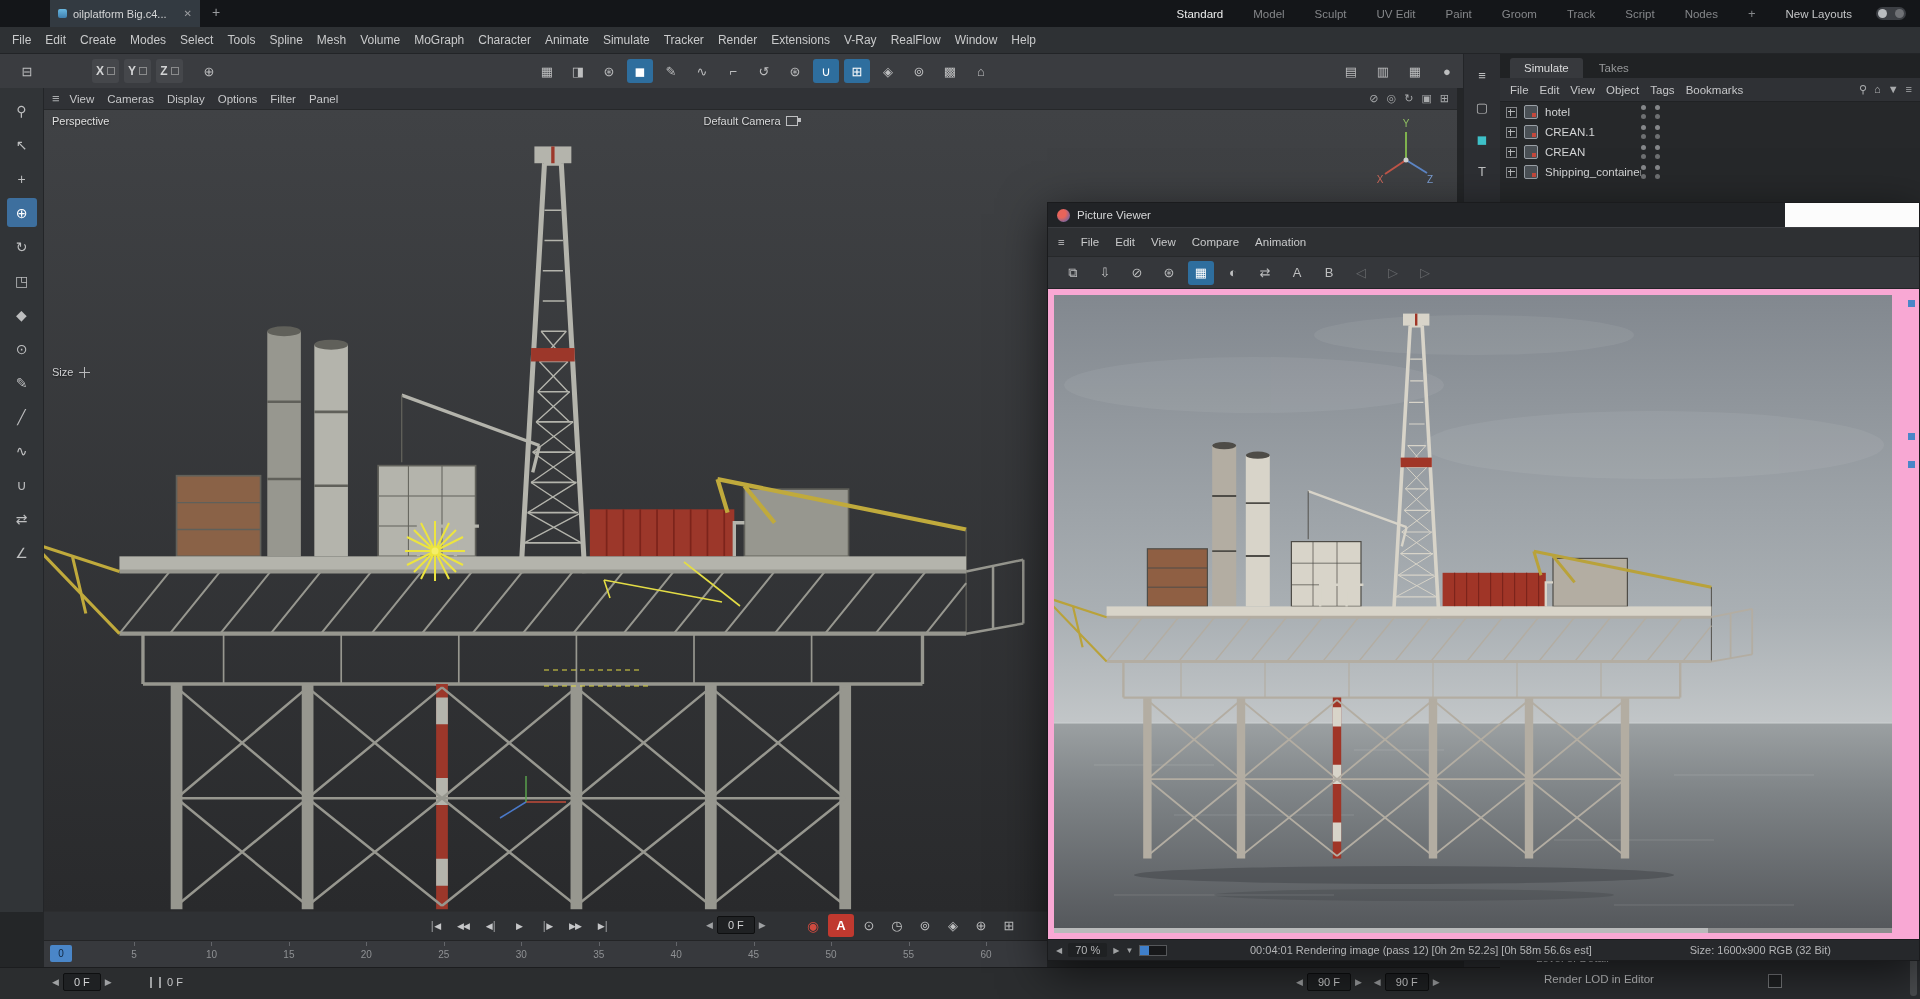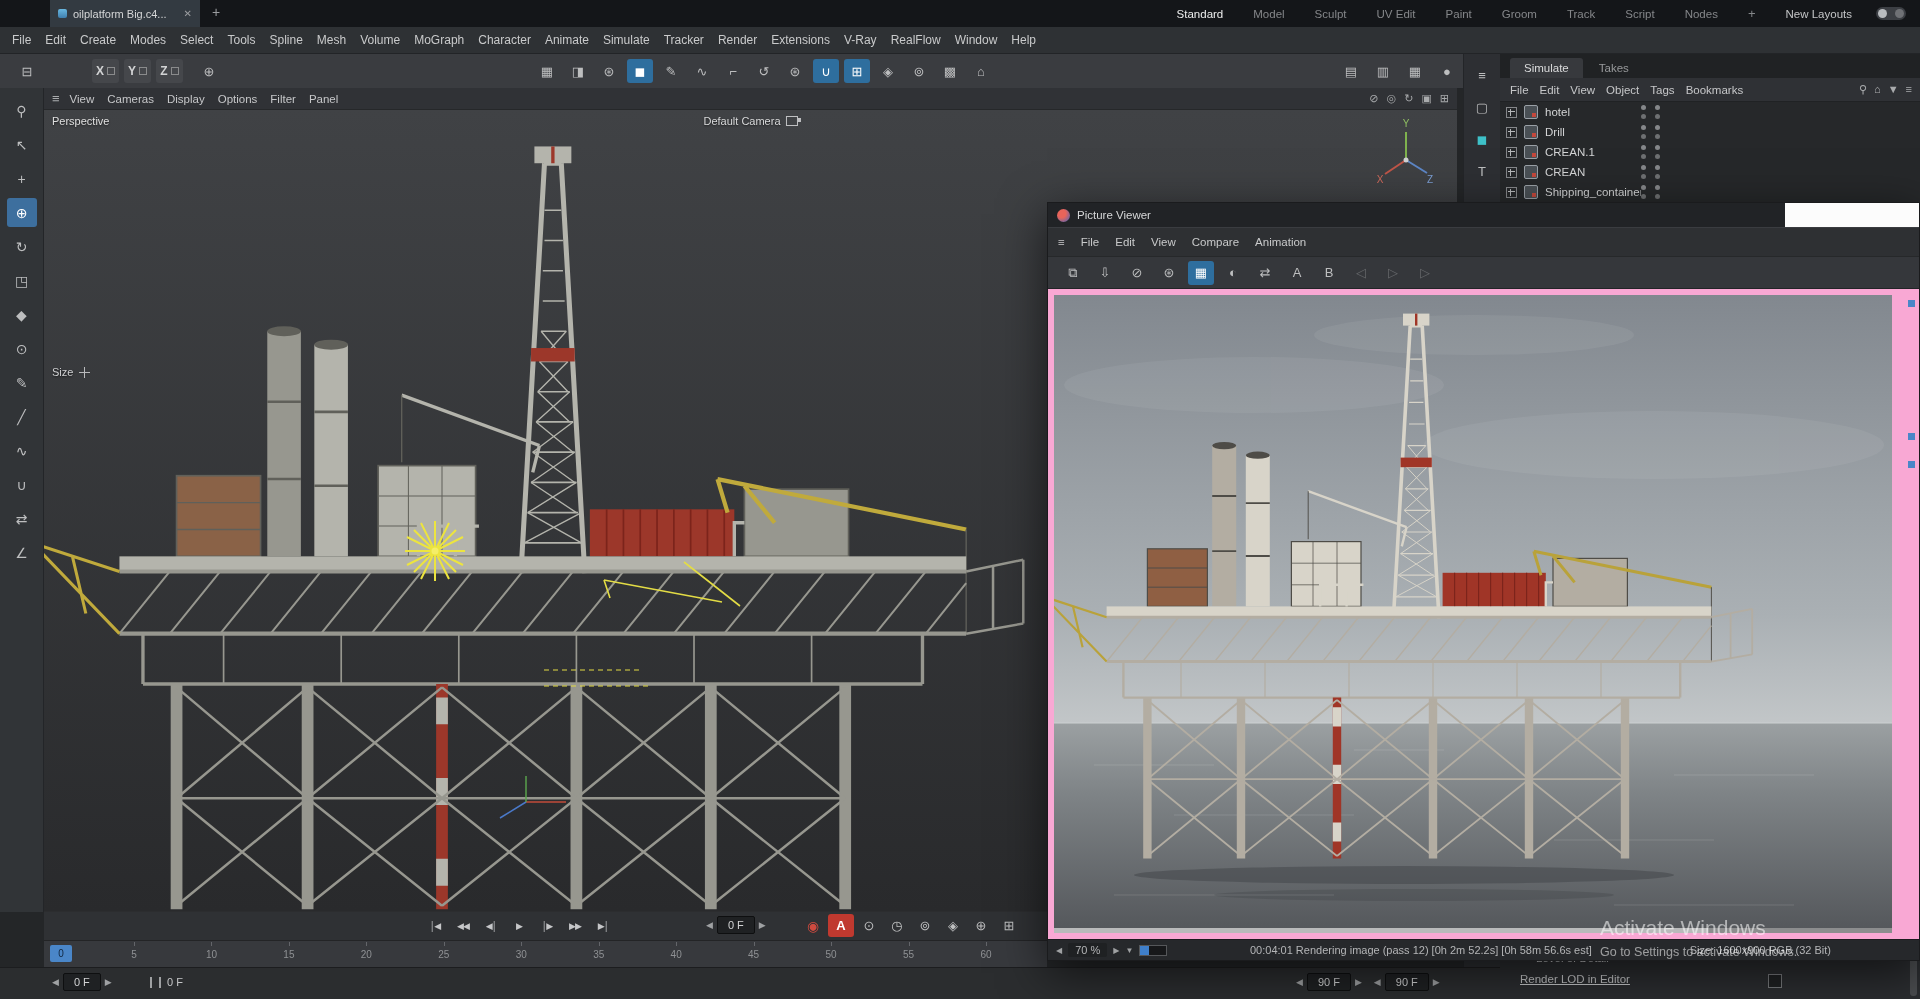--- a/index.html
+++ b/index.html
@@ -96,21 +96,21 @@
   .slider-handle{position:absolute;left:6px;top:4px;width:22px;height:17px;background:#4a86c8;border-radius:2px;color:#10263f;font-size:10px;text-align:center;line-height:17px;}
   
   #footer{left:0;top:967px;width:1920px;height:32px;background:#2b2d2f;border-top:1px solid #1c1d1f;}
   .spin{position:absolute;display:flex;align-items:center;gap:4px;font-size:9px;color:#9fa1a3;top:5px;}
   .cf{position:absolute;left:150px;top:8px;display:flex;align-items:center;gap:6px;font-size:11px;color:#c6c7c9;}
   .cf-bars{width:7px;height:11px;border-left:2px solid #9fa1a3;border-right:2px solid #9fa1a3;}
   .range-group{position:absolute;left:1296px;top:5px;display:flex;gap:12px;}
   
   #attr-sliver{left:1500px;top:940px;width:420px;height:59px;background:#2b2d30;z-index:10;font-size:11.5px;color:#c6c7c9;}
   .attr-row1{position:absolute;left:36px;top:12px;}
-  .attr-row2{position:absolute;left:20px;top:33px;text-decoration:underline;}
+  .attr-row2{position:absolute;left:44px;top:33px;}
   .attr-check{position:absolute;left:268px;top:34px;width:12px;height:12px;background:#1f2123;border:1px solid #77797c;}
   .attr-scroll{position:absolute;right:3px;top:2px;width:7px;height:54px;background:#4a4c4f;border-radius:3px;}
   
   #pv{left:1047px;top:202px;width:873px;height:759px;background:#f9a8d4;border:1px solid #1a1b1d;box-sizing:border-box;box-shadow:0 12px 44px rgba(0,0,0,.6);z-index:30;}
   .pv-title{position:absolute;left:0;top:0;width:100%;height:24px;background:#212326;display:flex;align-items:center;gap:7px;padding-left:9px;box-sizing:border-box;font-size:11.5px;color:#d6d7d8;}
   .pv-title-ico{width:13px;height:13px;border-radius:50%;background:radial-gradient(circle at 35% 35%,#e8645a 35%,#3a66c4);}
   .pv-white{position:absolute;right:0;top:0;width:134px;height:24px;background:#fcfcfc;}
   .pv-menu{position:absolute;left:0;top:24px;width:100%;height:29px;background:#2e3033;border-top:1px solid #3a3c40;display:flex;align-items:center;gap:16px;padding-left:10px;box-sizing:border-box;font-size:11.5px;color:#c9cacb;}
   .pv-tools{position:absolute;left:0;top:53px;width:100%;height:33px;background:#35373b;border-top:1px solid #26282a;border-bottom:1px solid #222427;display:flex;align-items:center;gap:6px;padding-left:12px;box-sizing:border-box;}
   .pv-image{position:absolute;left:6px;top:92px;width:838px;height:633px;background:#555;}
@@ -385,27 +385,20 @@
     <div class="om-row">
         <span class="om-expand"></span>
         <span class="om-ico"></span>
         <span class="om-label">hotel</span>
         <span class="om-dotpair"></span>
         <span class="om-dotpair"></span>
       </div>
         <div class="om-row">
         <span class="om-expand"></span>
         <span class="om-ico"></span>
-        <span class="om-label">Drill</span>
-        <span class="om-dotpair"></span>
-        <span class="om-dotpair"></span>
-      </div>
-        <div class="om-row">
-        <span class="om-expand"></span>
-        <span class="om-ico"></span>
         <span class="om-label">CREAN.1</span>
         <span class="om-dotpair"></span>
         <span class="om-dotpair"></span>
       </div>
         <div class="om-row">
         <span class="om-expand"></span>
         <span class="om-ico"></span>
         <span class="om-label">CREAN</span>
         <span class="om-dotpair"></span>
         <span class="om-dotpair"></span>
@@ -570,18 +563,14 @@
       <span class="pv-zoom-arrow">◀</span>
       <span class="pv-zoom-val">70 %</span>
       <span class="pv-zoom-arrow">▶</span>
       <span class="pv-zoom-arrow">▼</span>
       <span class="pv-mini-progress"></span>
       <span class="pv-status-text">00:04:01 Rendering image (pass 12) [0h 2m 52.2s] [0h 58m 56.6s est]</span>
       <span class="pv-size-text">Size: 1600x900 RGB (32 Bit)</span>
     </div>
   </div>
 
-  <div id="watermark" class="abs">
-    <div class="wm1">Activate Windows</div>
-    <div class="wm2">Go to Settings to activate Windows.</div>
-  </div>
 
 </div>
 
 </body></html>

